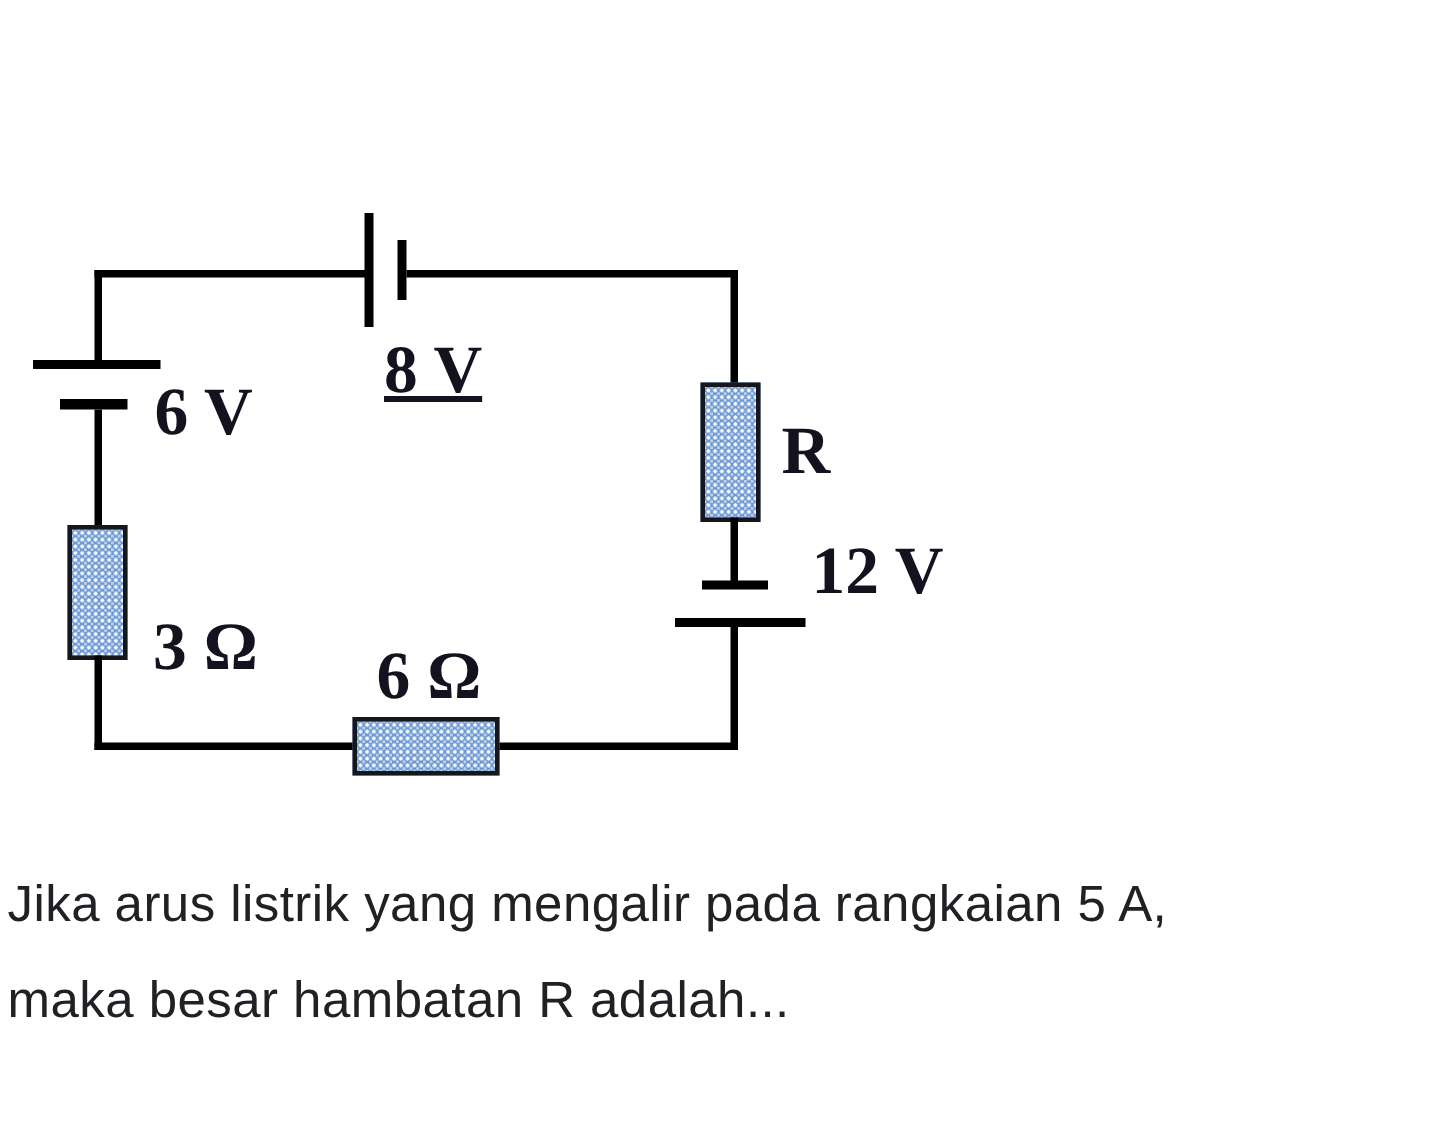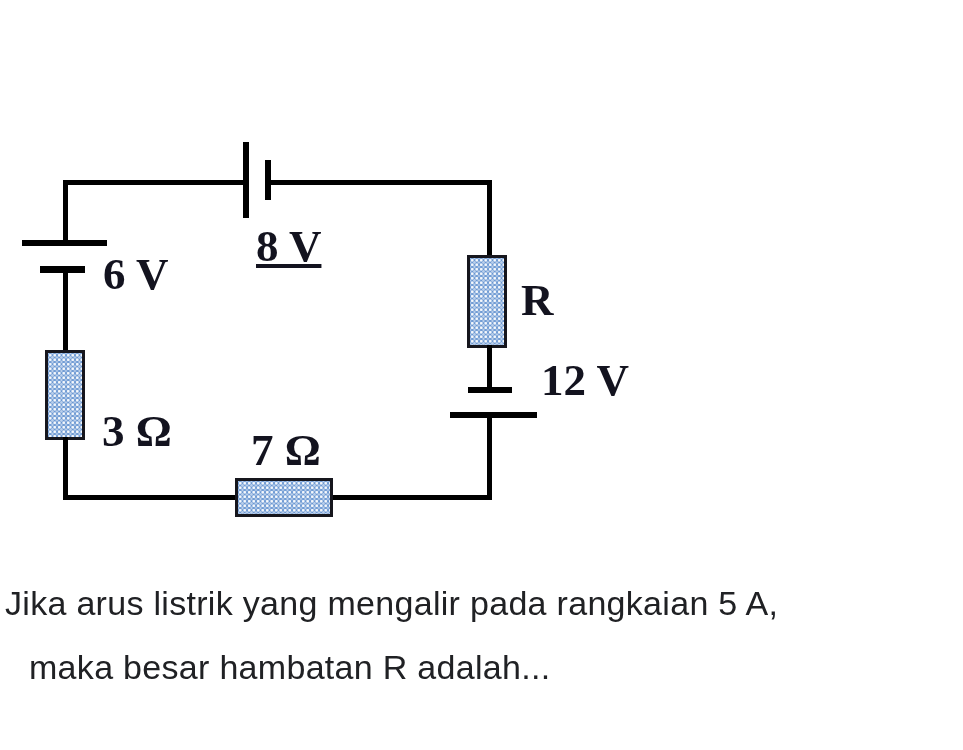--- a/index.html
+++ b/index.html
@@ -76,21 +76,21 @@
     <div class="wire" style="left:487px; top:180px; width:5px; height:78px;"></div>
     <div class="resistor" style="left:467px; top:255px; width:40px; height:93px;"></div>
     <div class="wire" style="left:487px; top:345px; width:5px; height:45px;"></div>
     <div class="plate" style="left:468px; top:387px; width:44px; height:6px;"></div>
     <div class="plate" style="left:450px; top:412px; width:87px; height:6px;"></div>
     <div class="wire" style="left:487px; top:418px; width:5px; height:82px;"></div>
 
     <div class="clabel" style="left:256px; top:224px;text-decoration:underline;">8 V</div>
     <div class="clabel" style="left:103px; top:252px;">6 V</div>
     <div class="clabel" style="left:102px; top:377px;margin-top:32px;">3 Ω</div>
-    <div class="clabel" style="left:251px; top:428px;">7 Ω</div>
+    <div class="clabel" style="left:251px; top:428px;">6 Ω</div>
     <div class="clabel" style="left:521px; top:278px;">R</div>
     <div class="clabel" style="left:541px; top:358px;">12 V</div>
   </div>
 
   <div class="qtext" style="left:5px; top:586px;">Jika arus listrik yang mengalir pada rangkaian 5 A,</div>
-  <div class="qtext" style="left:5px; top:650px;margin-left:24px;">maka besar hambatan R adalah...</div>
+  <div class="qtext" style="left:5px; top:650px;">maka besar hambatan R adalah...</div>
 
 </div>
 
 </body></html>

